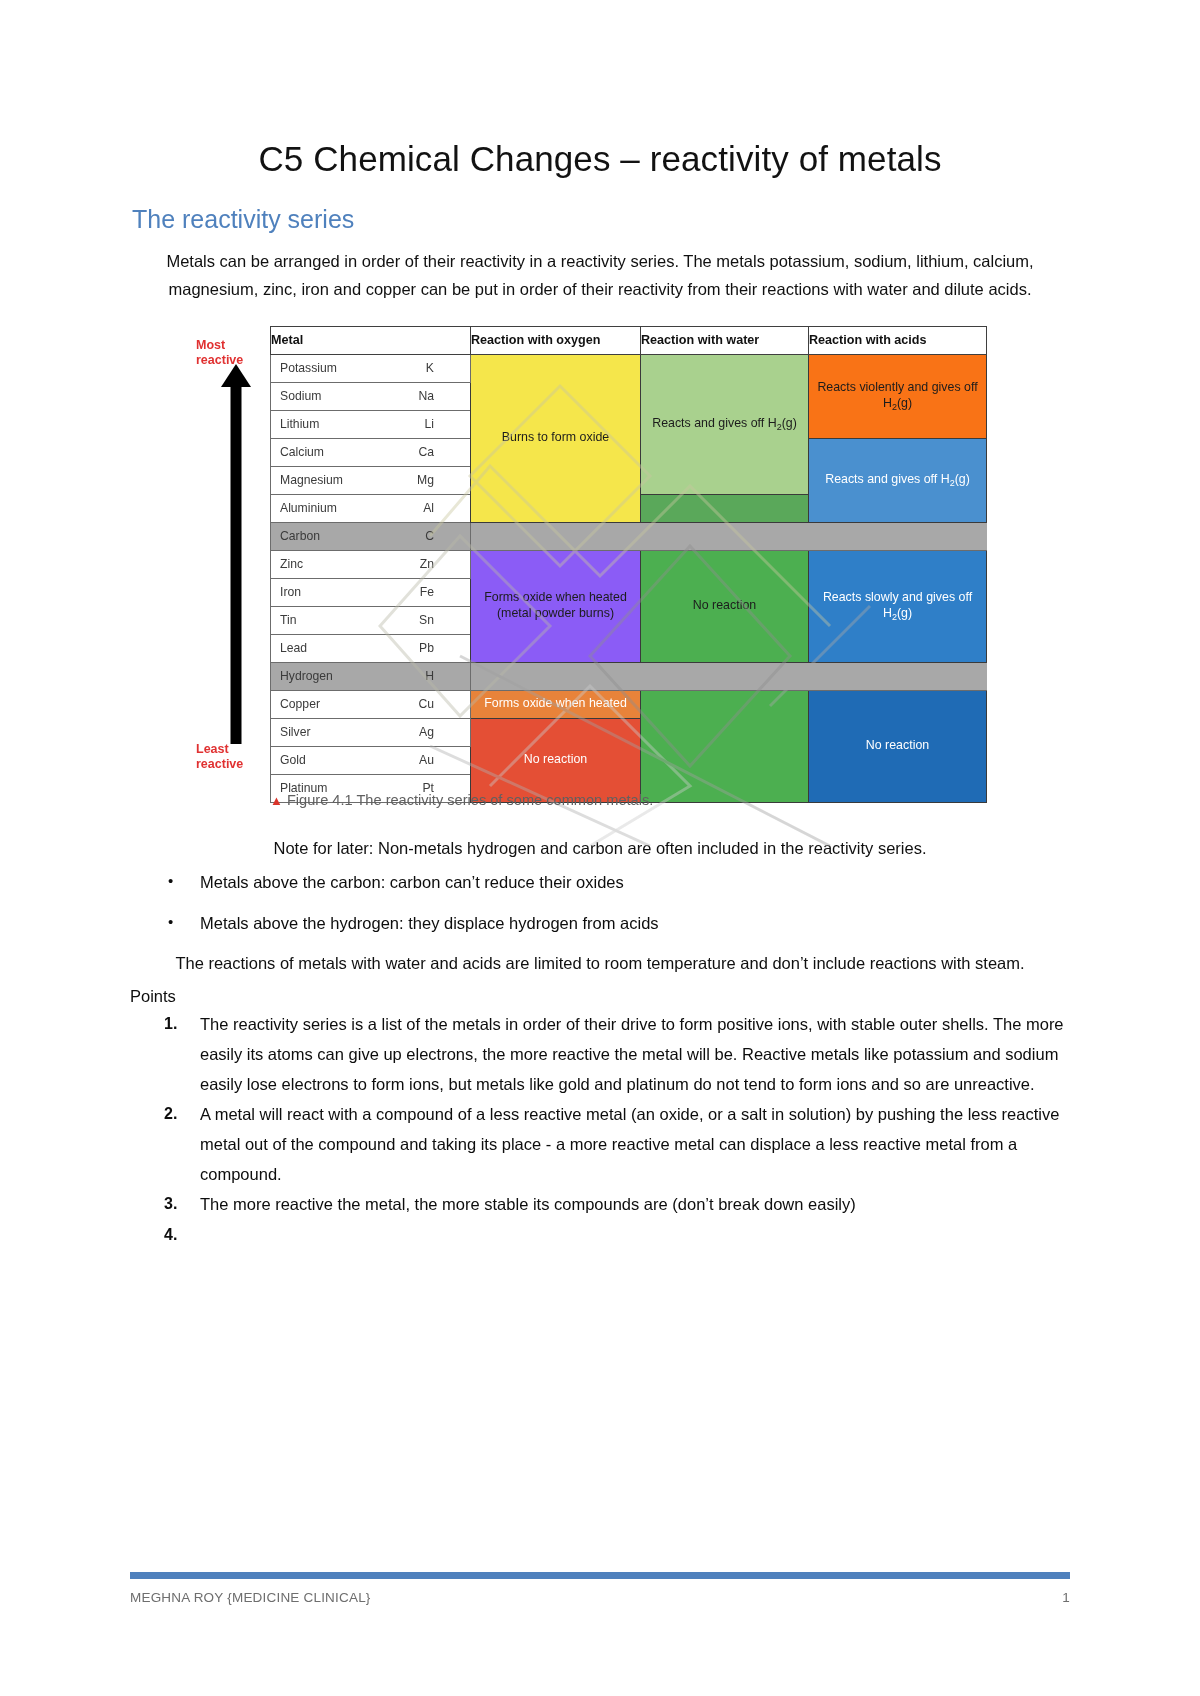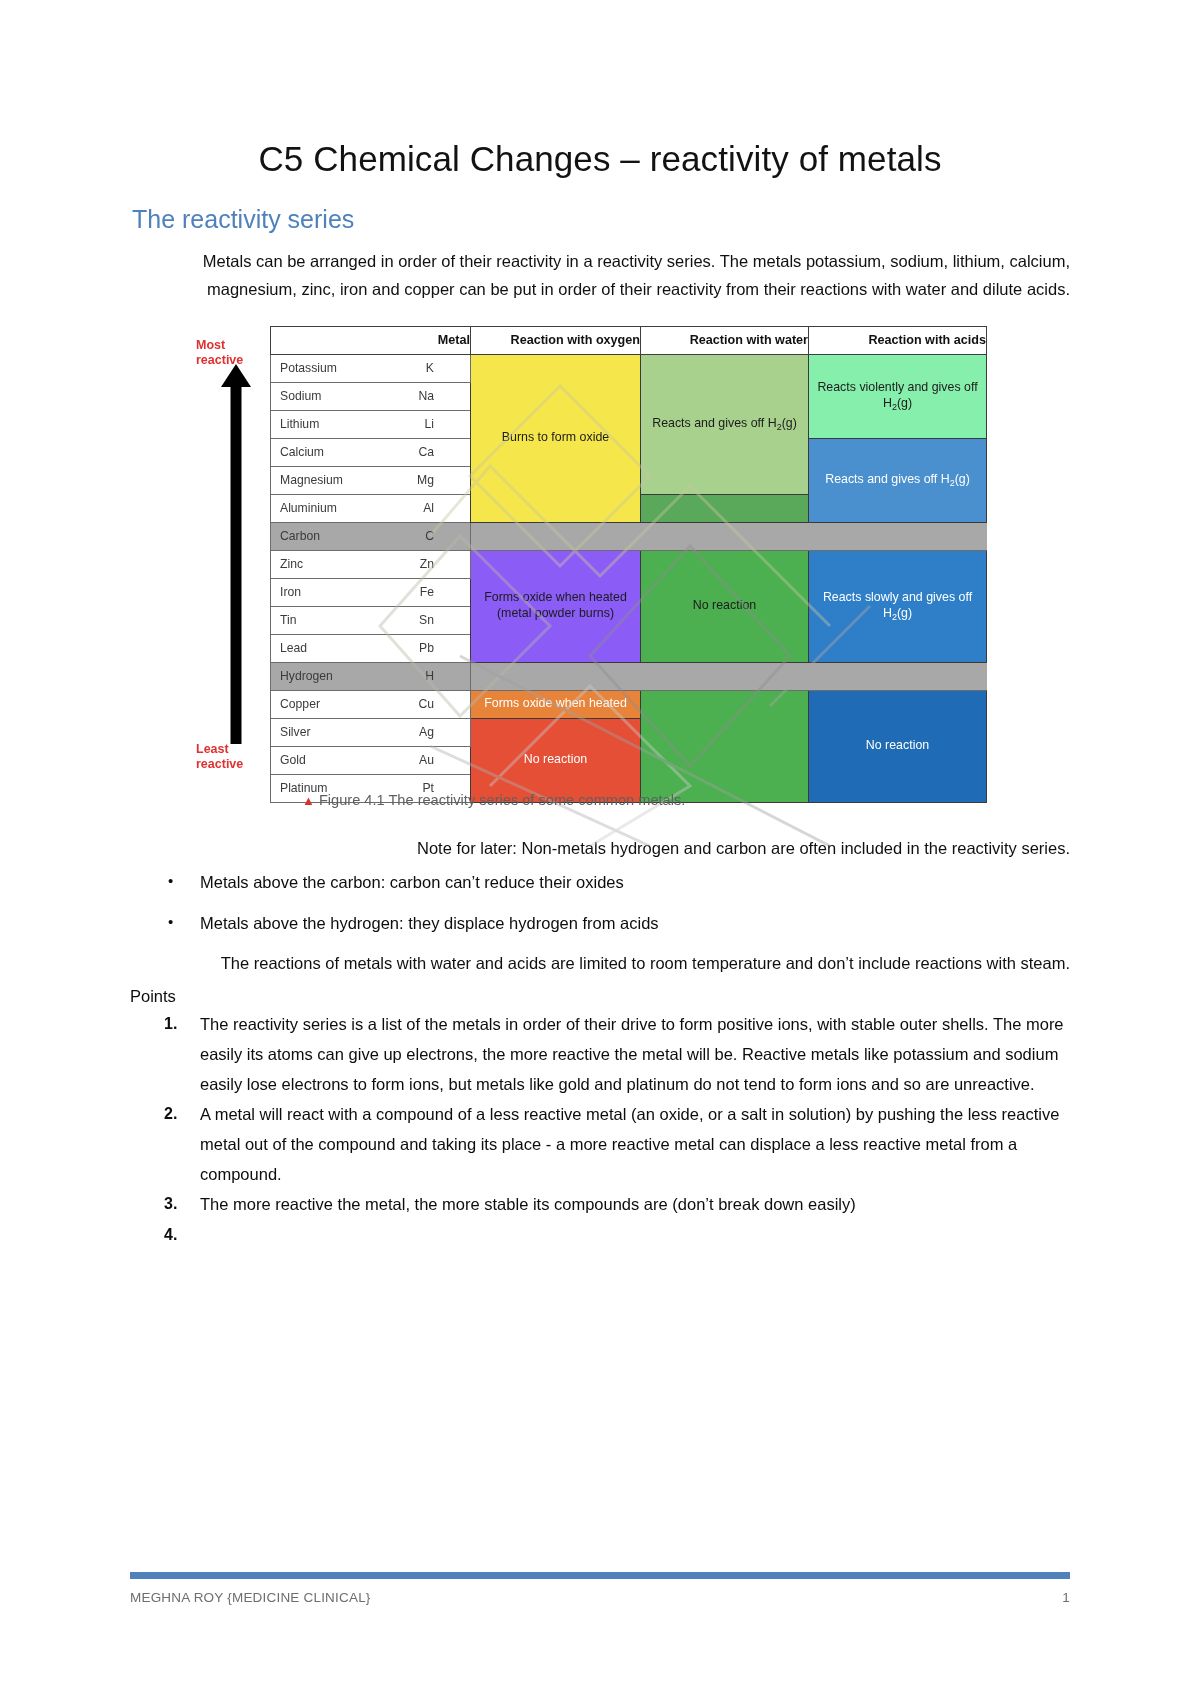--- a/index.html
+++ b/index.html
@@ -32,21 +32,21 @@
     color:#4f81bd;
     font-weight:400;
     margin:27px 0 14px 2px;
     line-height:1.1;
   }
   p.body{
     font-size:16.5px;
     line-height:1.72;
     margin:0 0 4px 0;
     color:#101010;
-    text-align:right;
+    text-align:center;
   }
   
   .figure{
     position:relative;
     margin:22px 0 0 0;
     width:940px;
     height:490px;
   }
   .arrow-col{
     position:absolute;left:66px;top:12px;width:80px;height:440px;
@@ -73,21 +73,21 @@
     position:absolute;left:140px;top:0;width:672px;
     border-collapse:collapse;
     table-layout:fixed;
   }
   .rtable td,.rtable th{padding:0;margin:0;}
   .hdr{
     height:27px;
     border:1px solid #3f3f3f;
     background:#fff;
     font-size:12.6px;font-weight:bold;color:#111;
-    text-align:right;vertical-align:middle;
+    text-align:left;vertical-align:middle;
   }
   .metal-cell{
     height:27px;
     border:1px solid #6c6c6c;
     background:#fff;
     font-size:12.2px;color:#3b3b3b;
     padding-left:9px !important;
     vertical-align:middle;
   }
   .metal-cell .sym{
@@ -103,21 +103,20 @@
     font-size:12.4px;
     line-height:1.28;
     color:#1c1c1c;
   }
   sub{font-size:9px;vertical-align:baseline;position:relative;top:3px;}
 
   .caption{
     position:absolute;left:140px;top:466px;
     font-size:14.6px;color:#606060;
     white-space:nowrap;
-    margin-left:32px;
   }
   .caption .tri{color:#d9342b;font-size:13px;}
 
   
   .wm{
     position:absolute;left:0;top:0;width:940px;height:520px;
     pointer-events:none;opacity:.42;
   }
 
   
@@ -187,21 +186,21 @@
         </tr>
       </thead>
       <tbody>
 
         <tr>
           <td class="metal-cell">
             <span>Potassium</span><span class="sym">K</span>
           </td>
           <td class="rx" rowspan="6" id="ox0" style="background: rgb(245, 230, 75); color: rgb(28, 28, 28);">Burns to form oxide</td>
           <td class="rx" rowspan="5" id="wa0" style="background: rgb(169, 209, 142); color: rgb(28, 28, 28);">Reacts and gives off H<sub>2</sub>(g)</td>
-          <td class="rx" rowspan="3" id="ac0" style="background: #86efac; color: rgb(28, 28, 28);">Reacts violently and gives off H<sub>2</sub>(g)</td>
+          <td class="rx" rowspan="3" id="ac0" style="background: #f97316; color: rgb(28, 28, 28);">Reacts violently and gives off H<sub>2</sub>(g)</td>
         </tr>
         <tr>
           <td class="metal-cell">
             <span>Sodium</span><span class="sym">Na</span>
           </td>
         </tr>
         <tr>
           <td class="metal-cell">
             <span>Lithium</span><span class="sym">Li</span>
           </td>

